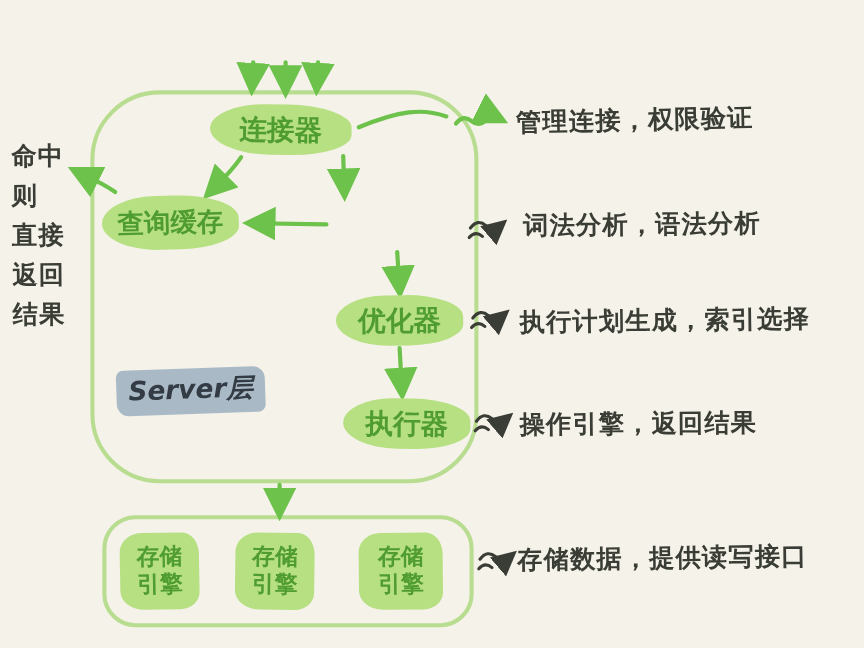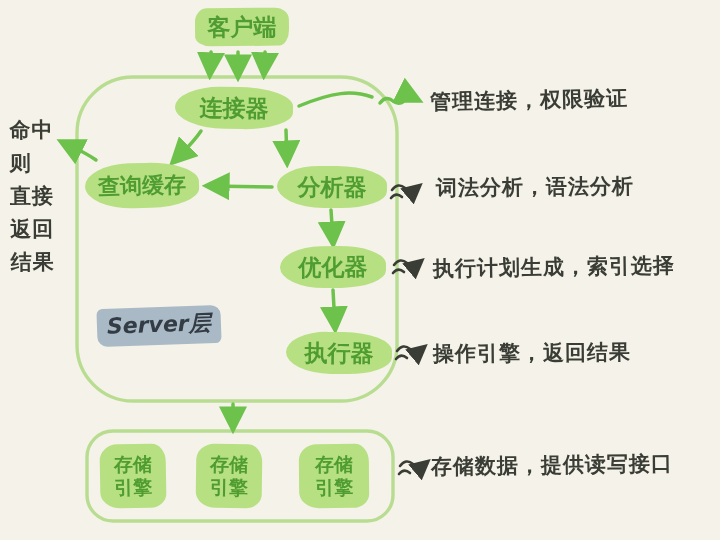--- a/index.html
+++ b/index.html
@@ -113,24 +113,22 @@
       <path d="M391,198 q5,-6 11,-1"></path>
       <path d="M394,265 q6,-8 13,-2 q6,5 13,-1" marker-end="url(#md)"></path>
       <path d="M393,273 q5,-6 11,-1"></path>
       <path d="M397,351 q6,-8 13,-2 q6,5 13,-1" marker-end="url(#md)"></path>
       <path d="M396,359 q5,-6 11,-1"></path>
       <path d="M400,466 q6,-8 13,-2 q6,5 13,-1" marker-end="url(#md)"></path>
       <path d="M399,474 q5,-6 11,-1"></path>
     </g>
   </svg>
 
-  <div class="node client">客户端</div>
   <div class="node oval connector">连接器</div>
   <div class="node oval qcache">查询缓存</div>
-  <div class="node oval analyzer">分析器</div>
   <div class="node oval optimizer">优化器</div>
   <div class="node oval executor">执行器</div>
 
   <div class="node engine engine1">存储
 引擎</div>
   <div class="node engine engine2">存储
 引擎</div>
   <div class="node engine engine3">存储
 引擎</div>
 

